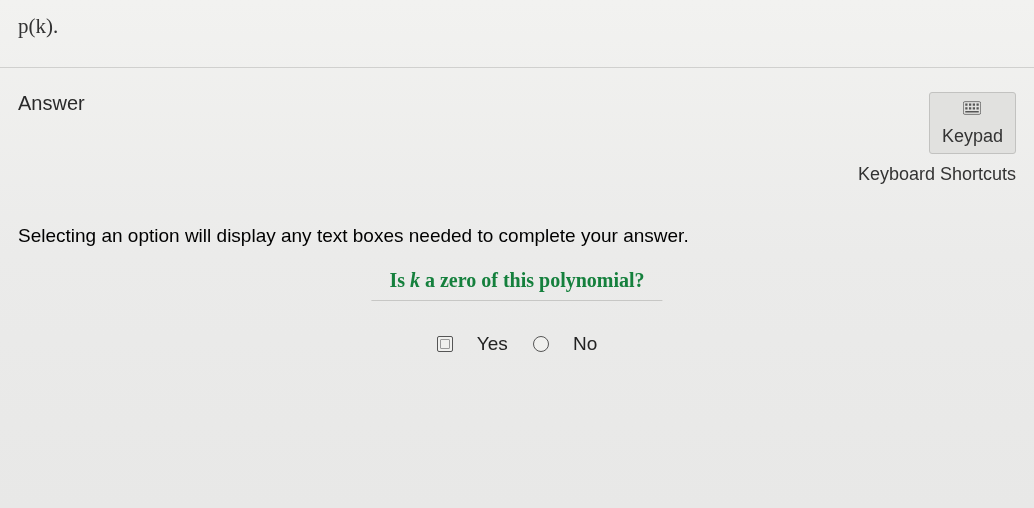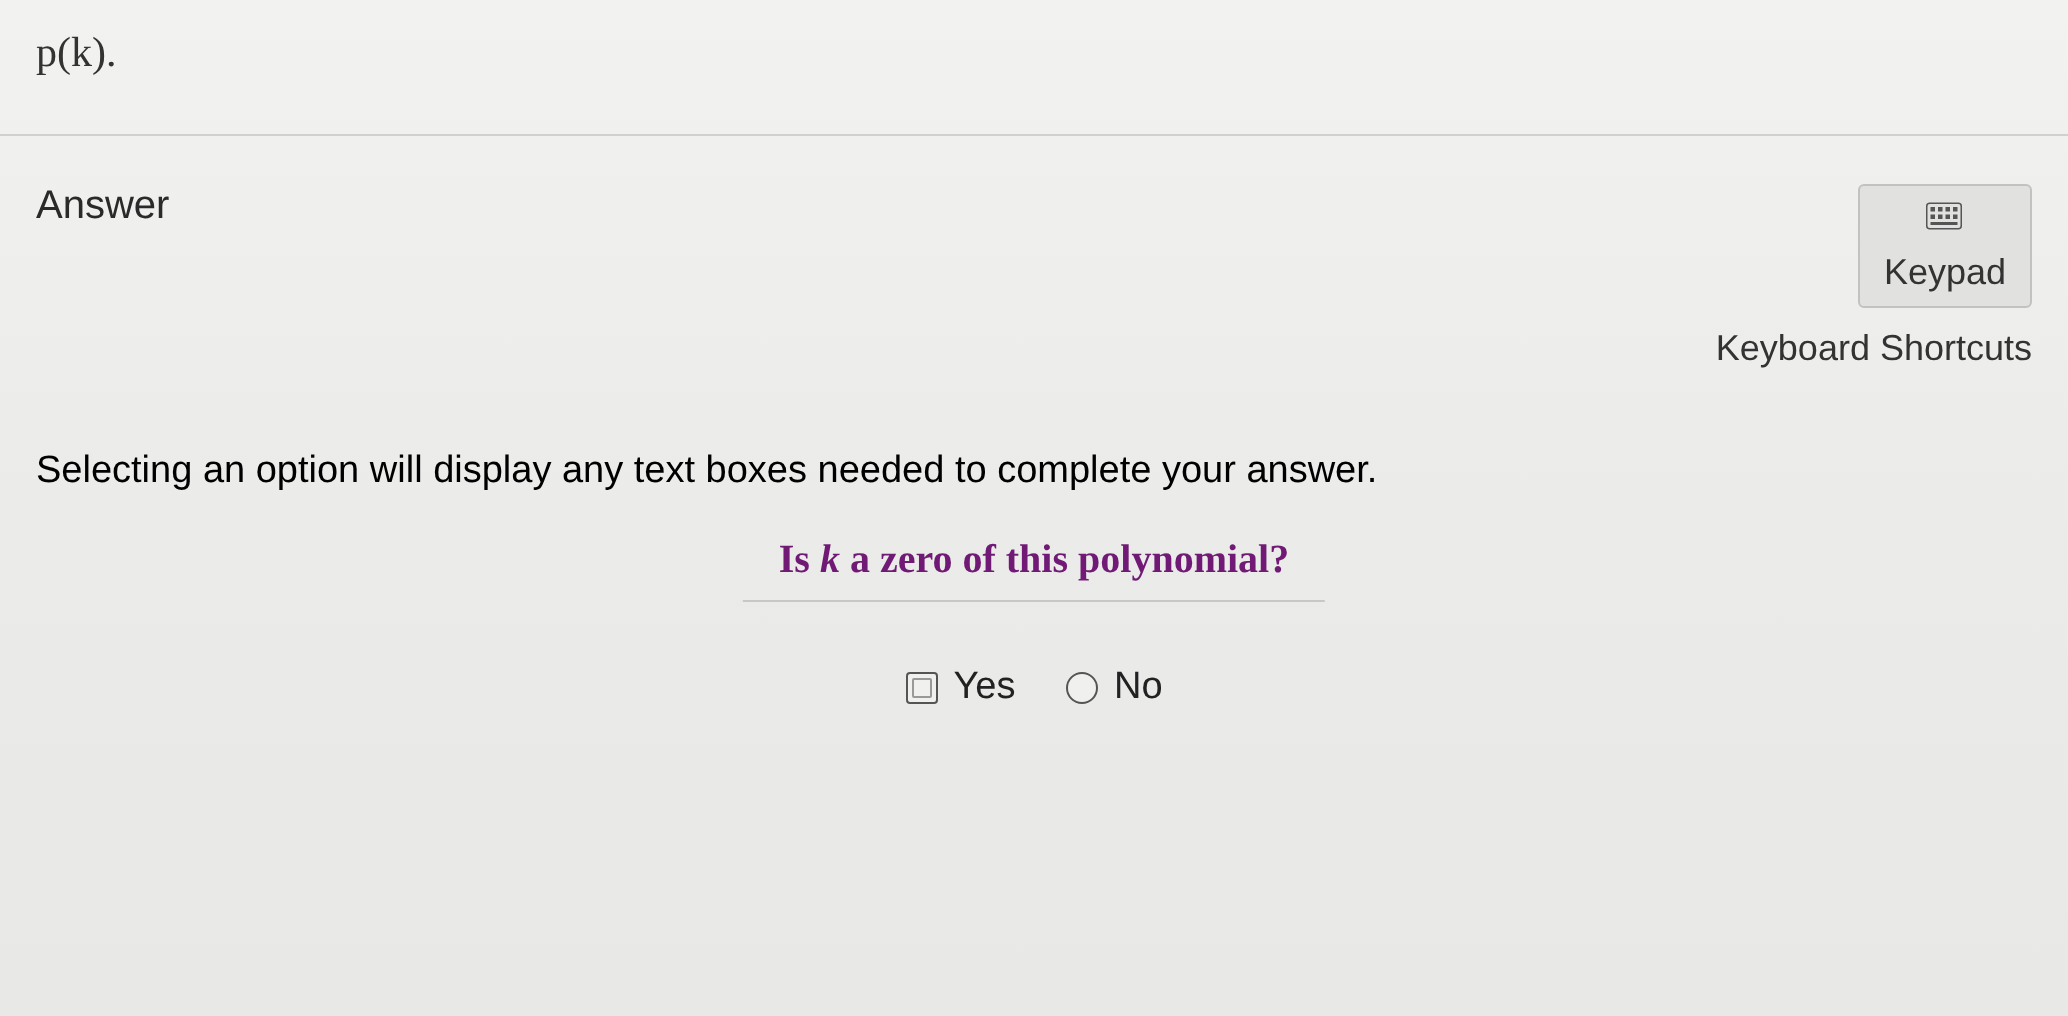--- a/index.html
+++ b/index.html
@@ -38,32 +38,32 @@
       background: #e1e1df;
       border: 1px solid #c2c2c0;
       border-radius: 3px;
       color: #333; font-size: 18px; cursor: pointer; flex-direction: column;
     }
     .keypad-btn svg { width: 18px; height: 14px; }
     .kbd-shortcuts { margin-top: 10px; font-size: 18px; color: #333; margin-left: 32px; }
     .hint-text { margin-top: 40px; color: #000000; font-size: 19px; }
     .prompt-line {
       margin-top: 22px; text-align: center;
-      font-weight: 600; font-size: 20px; color: #701a75;
+      font-weight: 600; font-size: 20px; color: #15803d;
       font-family: 'Times New Roman', serif;
       border-bottom: 1px solid #c7c7c5;
       display: inline-block; padding: 0 18px 8px 18px;
       position: relative; left: 50%; transform: translateX(-50%);
     }
     .prompt-line .kvar { font-style: italic; }
     .options-row {
       margin-top: 32px; text-align: center;
       font-size: 19px; color: #222;
     }
-    .opt { display: inline-flex; align-items: center; gap: 8px; margin: 0 10px; cursor: pointer; }
+    .opt { display: inline-flex; align-items: center; gap: 24px; margin: 0 10px; cursor: pointer; }
     .checkbox-visual {
       width: 16px; height: 16px; border: 1.5px solid #555; border-radius: 2px;
       display: inline-block; position: relative; background: #f0f0ee;
     }
     .checkbox-visual::after {
       content: ''; position: absolute; inset: 2px;
       border: 1px solid #999; border-radius: 1px;
     }
     .radio-visual {
       width: 16px; height: 16px; border: 1.5px solid #555; border-radius: 50%;

